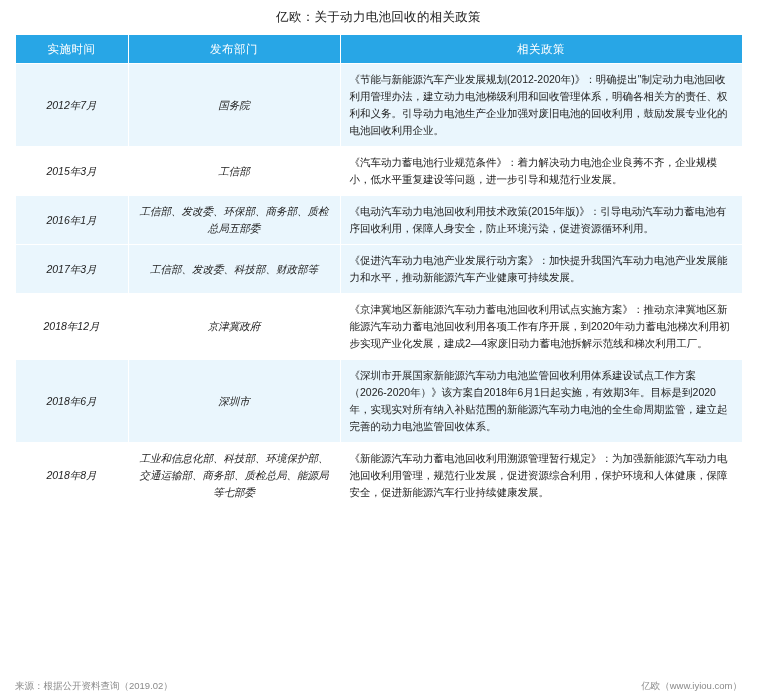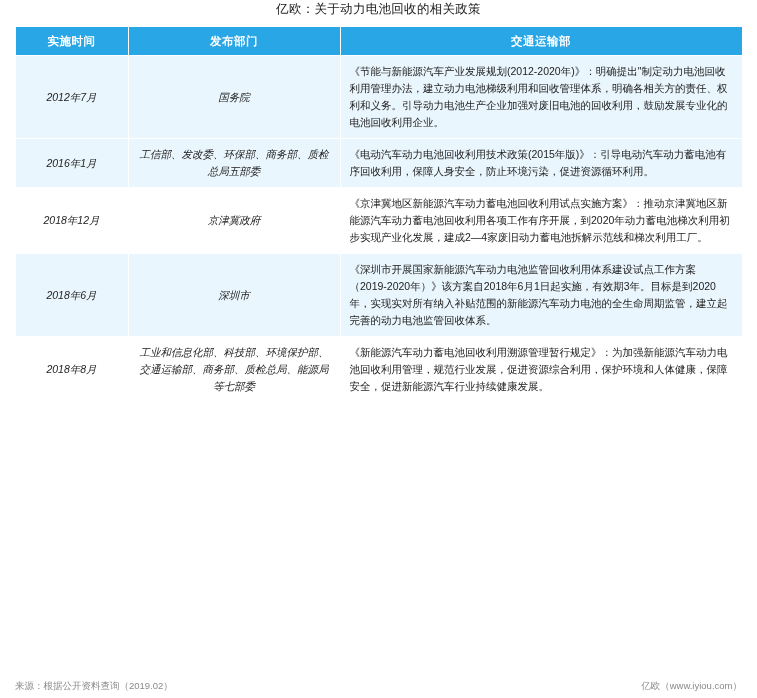--- a/index.html
+++ b/index.html
@@ -17,36 +17,36 @@
   .page {
     width: 757px;
     height: 698px;
     position: relative;
     box-sizing: border-box;
   }
   .title {
     text-align: center;
     font-size: 12.5px;
     color: #1a1a1a;
-    padding-top: 1px;
+    padding-top: 9px;
     padding-bottom: 8px;
     font-weight: normal;
     letter-spacing: 0.3px;
   }
   table.policy {
     border-collapse: collapse;
     width: 727px;
     margin: 0 auto;
     table-layout: fixed;
   }
   table.policy th {
     background: #28a6e6;
     color: #ffffff;
     font-size: 11.5px;
-    font-weight: bold;
+    font-weight: normal;
     height: 26px;
     border: 1px solid #ffffff;
     text-align: center;
     vertical-align: middle;
     letter-spacing: 0.5px;
   }
   table.policy td {
     border: 1px solid #ffffff;
     font-size: 10.5px;
     line-height: 17px;
@@ -92,43 +92,53 @@
   <table class="policy">
     <colgroup>
       <col class="col-time">
       <col class="col-dept">
       <col class="col-policy">
     </colgroup>
     <thead>
       <tr>
         <th>实施时间</th>
         <th>发布部门</th>
-        <th>交通运输部</th>
+        <th>相关政策</th>
       </tr>
     </thead>
     <tbody>
       <tr class="odd">
         <td class="c-time">2012年7月</td>
         <td class="c-dept">国务院</td>
         <td class="c-policy">《节能与新能源汽车产业发展规划(2012-2020年)》：明确提出"制定动力电池回收利用管理办法，建立动力电池梯级利用和回收管理体系，明确各相关方的责任、权利和义务。引导动力电池生产企业加强对废旧电池的回收利用，鼓励发展专业化的电池回收利用企业。</td>
       </tr>
+      <tr class="even">
+        <td class="c-time">2015年3月</td>
+        <td class="c-dept">工信部</td>
+        <td class="c-policy">《汽车动力蓄电池行业规范条件》：着力解决动力电池企业良莠不齐，企业规模小，低水平重复建设等问题，进一步引导和规范行业发展。</td>
+      </tr>
       <tr class="odd">
         <td class="c-time">2016年1月</td>
         <td class="c-dept">工信部、发改委、环保部、商务部、质检总局五部委</td>
         <td class="c-policy">《电动汽车动力电池回收利用技术政策(2015年版)》：引导电动汽车动力蓄电池有序回收利用，保障人身安全，防止环境污染，促进资源循环利用。</td>
+      </tr>
+      <tr class="odd">
+        <td class="c-time">2017年3月</td>
+        <td class="c-dept">工信部、发改委、科技部、财政部等</td>
+        <td class="c-policy">《促进汽车动力电池产业发展行动方案》：加快提升我国汽车动力电池产业发展能力和水平，推动新能源汽车产业健康可持续发展。</td>
       </tr>
       <tr class="even">
         <td class="c-time">2018年12月</td>
         <td class="c-dept">京津冀政府</td>
         <td class="c-policy">《京津冀地区新能源汽车动力蓄电池回收利用试点实施方案》：推动京津冀地区新能源汽车动力蓄电池回收利用各项工作有序开展，到2020年动力蓄电池梯次利用初步实现产业化发展，建成2—4家废旧动力蓄电池拆解示范线和梯次利用工厂。</td>
       </tr>
       <tr class="odd">
         <td class="c-time">2018年6月</td>
         <td class="c-dept">深圳市</td>
-        <td class="c-policy">《深圳市开展国家新能源汽车动力电池监管回收利用体系建设试点工作方案（2019-2020年）》该方案自2018年6月1日起实施，有效期3年。目标是到2020年，实现实对所有纳入补贴范围的新能源汽车动力电池的全生命周期监管，建立起完善的动力电池监管回收体系。</td>
+        <td class="c-policy">《深圳市开展国家新能源汽车动力电池监管回收利用体系建设试点工作方案（2026-2020年）》该方案自2018年6月1日起实施，有效期3年。目标是到2020年，实现实对所有纳入补贴范围的新能源汽车动力电池的全生命周期监管，建立起完善的动力电池监管回收体系。</td>
       </tr>
       <tr class="even">
         <td class="c-time">2018年8月</td>
         <td class="c-dept">工业和信息化部、科技部、环境保护部、交通运输部、商务部、质检总局、能源局等七部委</td>
         <td class="c-policy">《新能源汽车动力蓄电池回收利用溯源管理暂行规定》：为加强新能源汽车动力电池回收利用管理，规范行业发展，促进资源综合利用，保护环境和人体健康，保障安全，促进新能源汽车行业持续健康发展。</td>
       </tr>
     </tbody>
   </table>
 
   <div class="footer">

